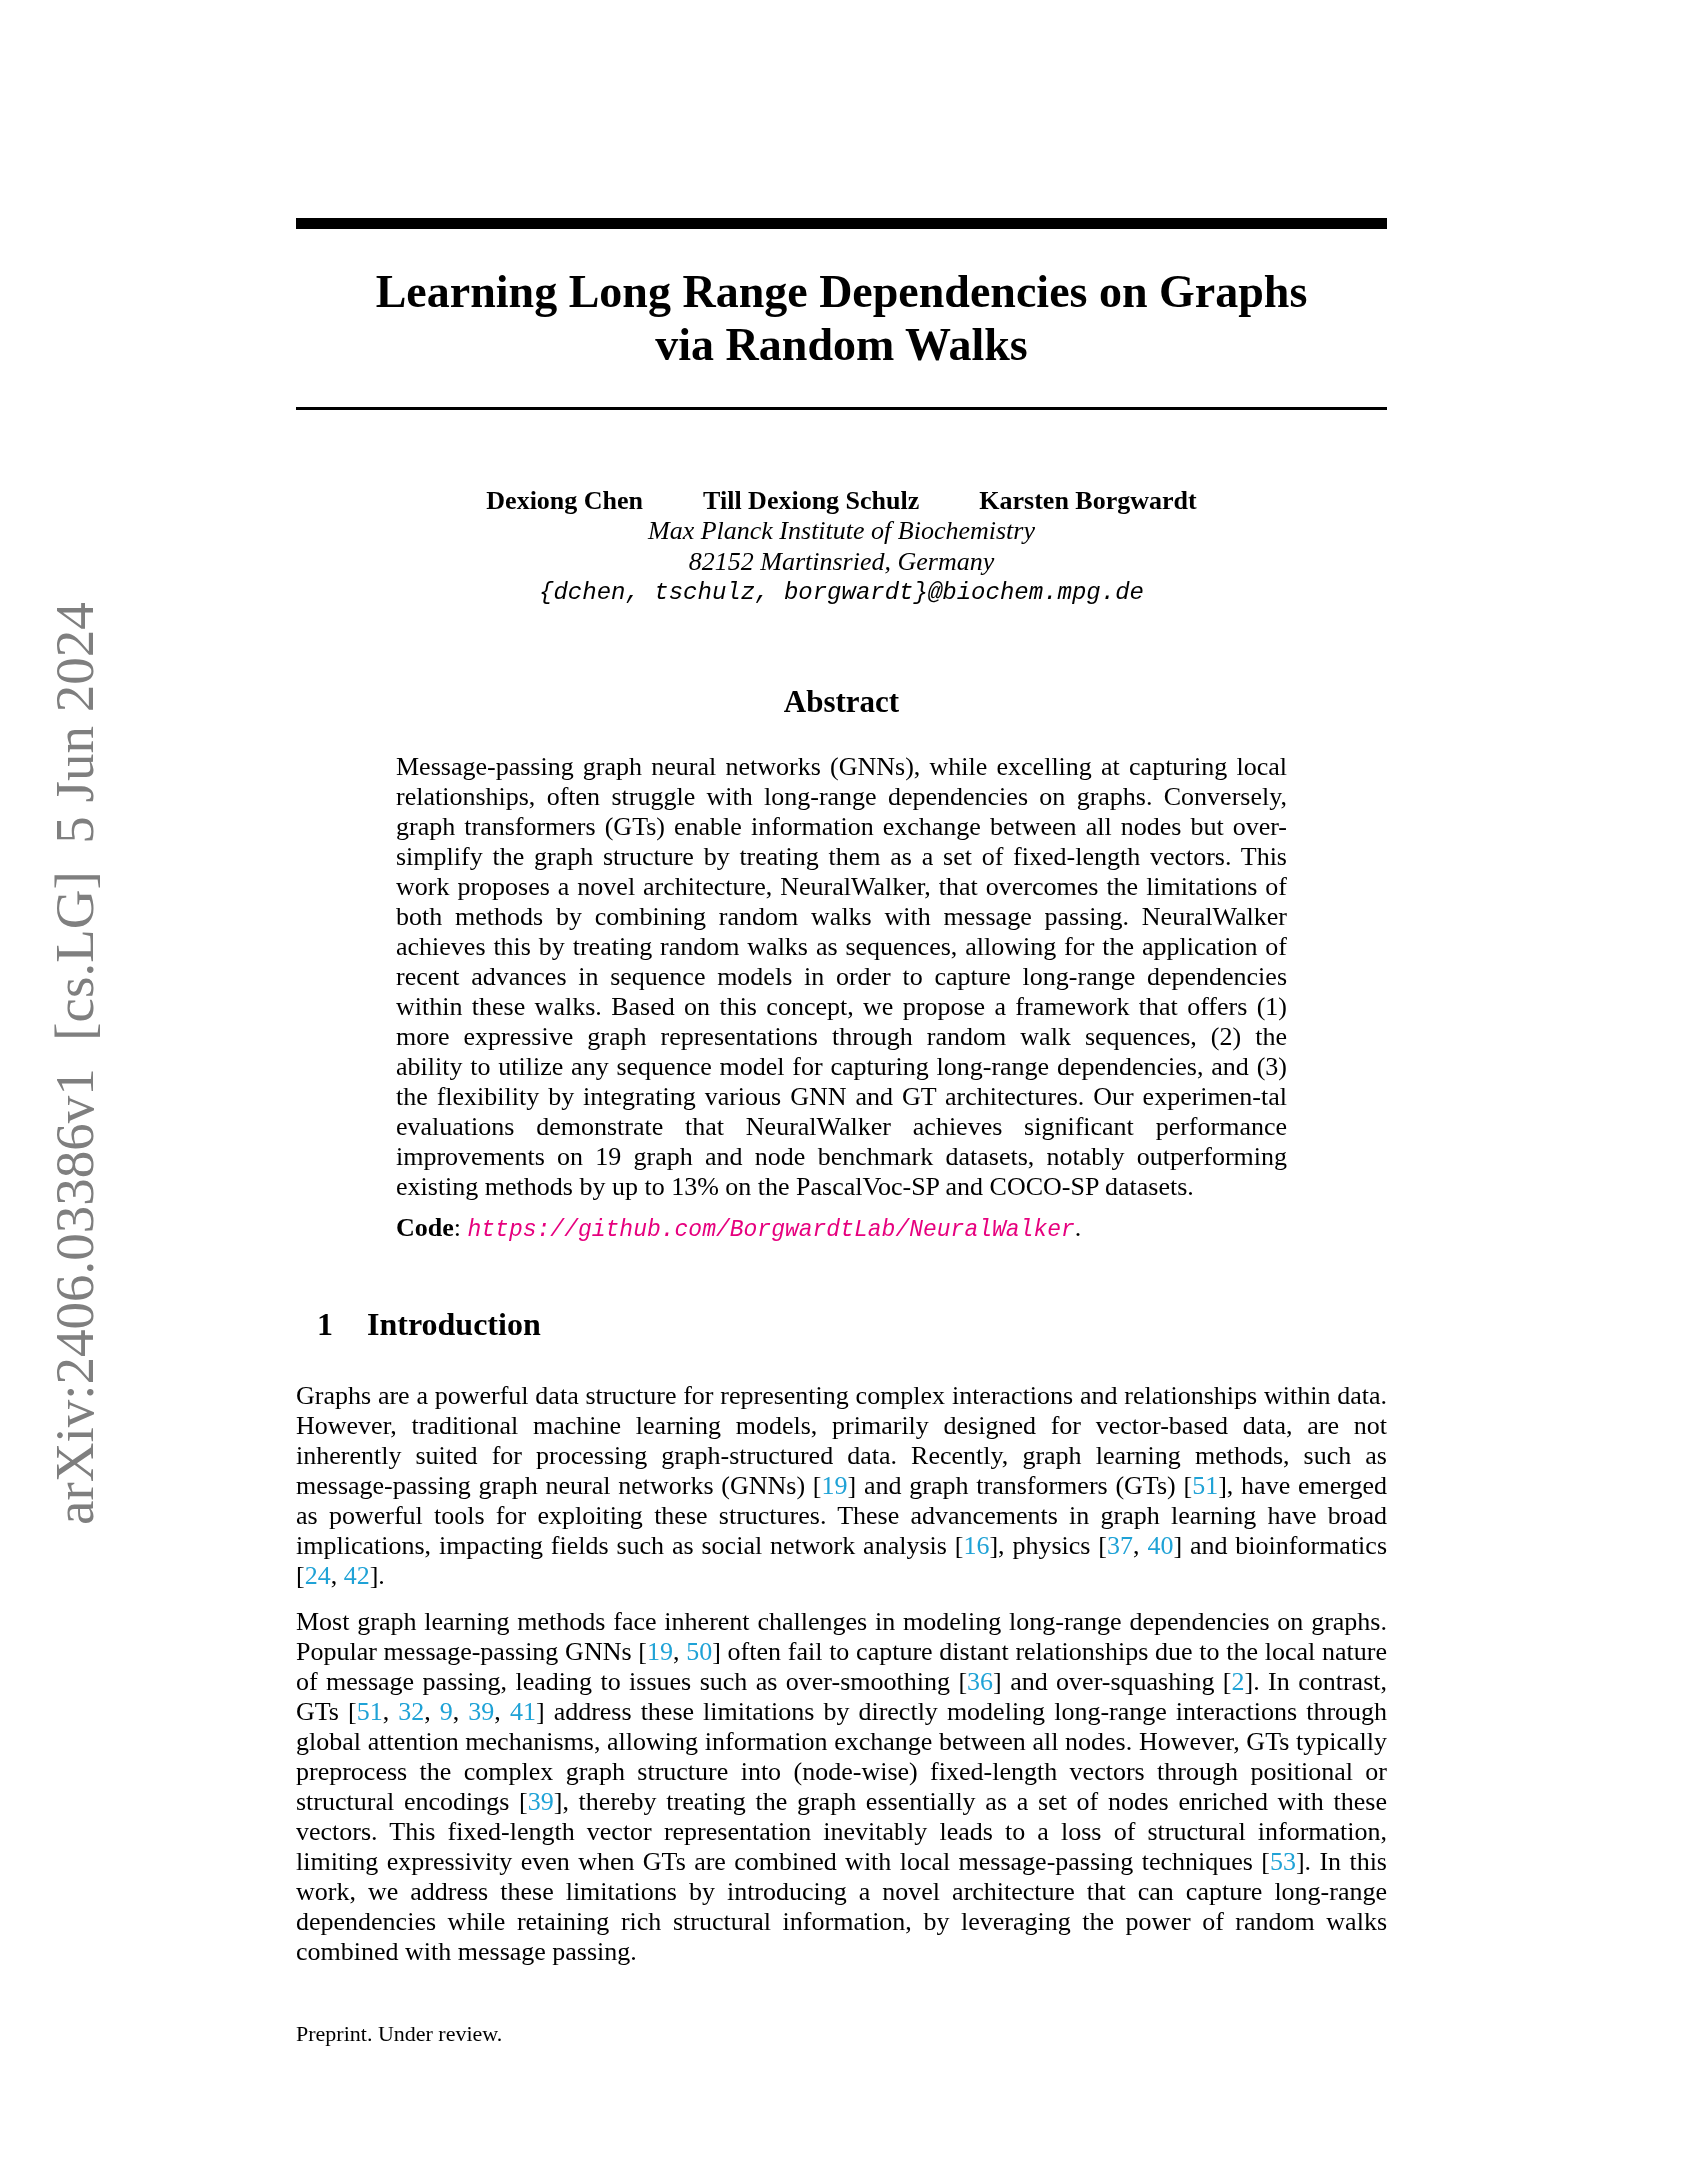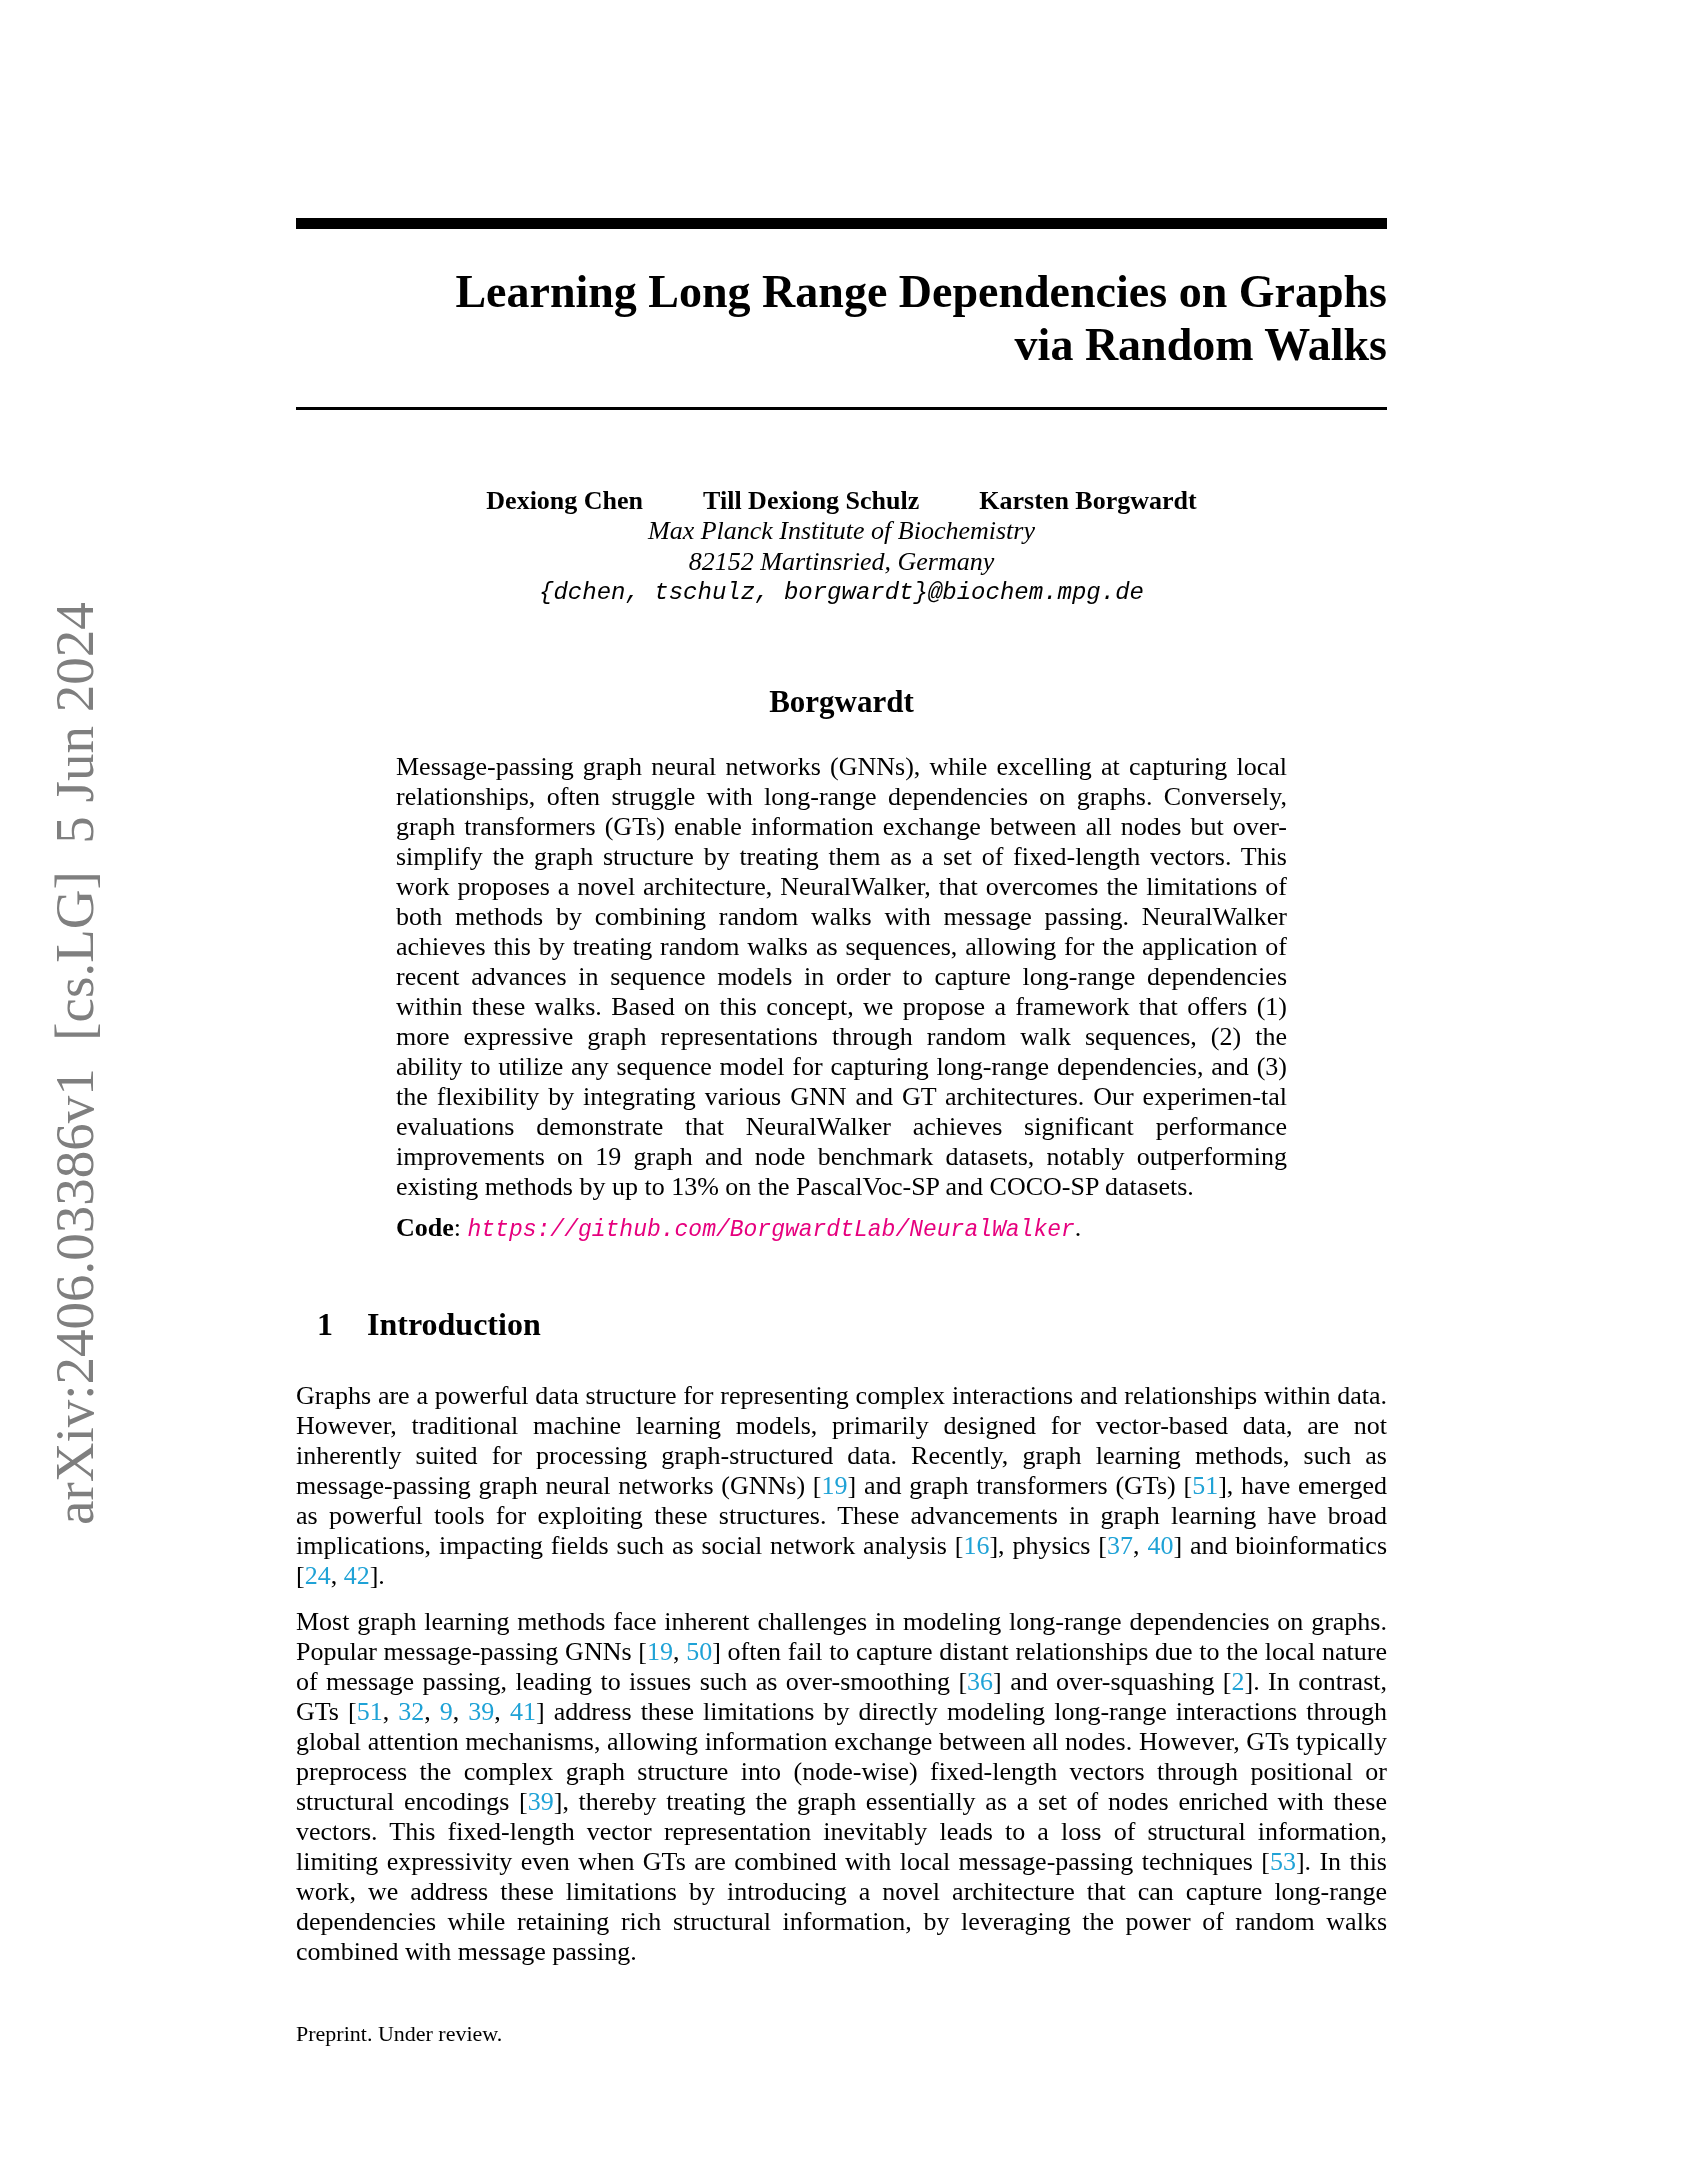--- a/index.html
+++ b/index.html
@@ -50,21 +50,21 @@
       left: 0;
       width: 1091px;
       height: 3px;
       background: #000;
     }
     .title {
       position: absolute;
       top: 265px;
       left: 0;
       width: 1091px;
-      text-align: right;
+      text-align: center;
       font-weight: bold;
       font-size: 46px;
       line-height: 53px;
     }
     .authors {
       position: absolute;
       top: 485px;
       left: 0;
       width: 1091px;
       text-align: center;
@@ -171,21 +171,21 @@
   <div class="authors">
     <span>Dexiong Chen</span><span>Till Dexiong Schulz</span><span>Karsten Borgwardt</span>
   </div>
 
   <div class="affil" style="top:515px;">
     <div>Max Planck Institute of Biochemistry</div>
     <div>82152 Martinsried, Germany</div>
     <div class="email">{dchen, tschulz, borgwardt}@biochem.mpg.de</div>
   </div>
 
-  <div class="abstract-title">Borgwardt</div>
+  <div class="abstract-title">Abstract</div>
 
   <div class="abstract-body">Message-passing graph neural networks (GNNs), while excelling at capturing local relationships, often struggle with long-range dependencies on graphs. Conversely, graph transformers (GTs) enable information exchange between all nodes but over-simplify the graph structure by treating them as a set of fixed-length vectors. This work proposes a novel architecture, NeuralWalker, that overcomes the limitations of both methods by combining random walks with message passing. NeuralWalker achieves this by treating random walks as sequences, allowing for the application of recent advances in sequence models in order to capture long-range dependencies within these walks. Based on this concept, we propose a framework that offers (1) more expressive graph representations through random walk sequences, (2) the ability to utilize any sequence model for capturing long-range dependencies, and (3) the flexibility by integrating various GNN and GT architectures. Our experimen-tal evaluations demonstrate that NeuralWalker achieves significant performance improvements on 19 graph and node benchmark datasets, notably outperforming existing methods by up to 13% on the PascalVoc-SP and COCO-SP datasets.</div>
 
   <div class="code-line">
     <b>Code</b>: <a class="code-url">https://github.com/BorgwardtLab/NeuralWalker</a>.
   </div>
 
   <div class="section-head"><span class="num">1</span><span>Introduction</span></div>
 
   <div class="para para1"><span>Graphs are a powerful data structure for representing complex interactions and relationships within data. However, traditional machine learning models, primarily designed for vector-based data, are not inherently suited for processing graph-structured data. Recently, graph learning methods, such as message-passing graph neural networks (GNNs) [</span><a class="cite">19</a><span>] and graph transformers (GTs) [</span><a class="cite">51</a><span>], have emerged as powerful tools for exploiting these structures. These advancements in graph learning have broad implications, impacting fields such as social network analysis [</span><a class="cite">16</a><span>], physics [</span><a class="cite">37</a><span>, </span><a class="cite">40</a><span>] and bioinformatics [</span><a class="cite">24</a><span>, </span><a class="cite">42</a><span>].</span></div>

